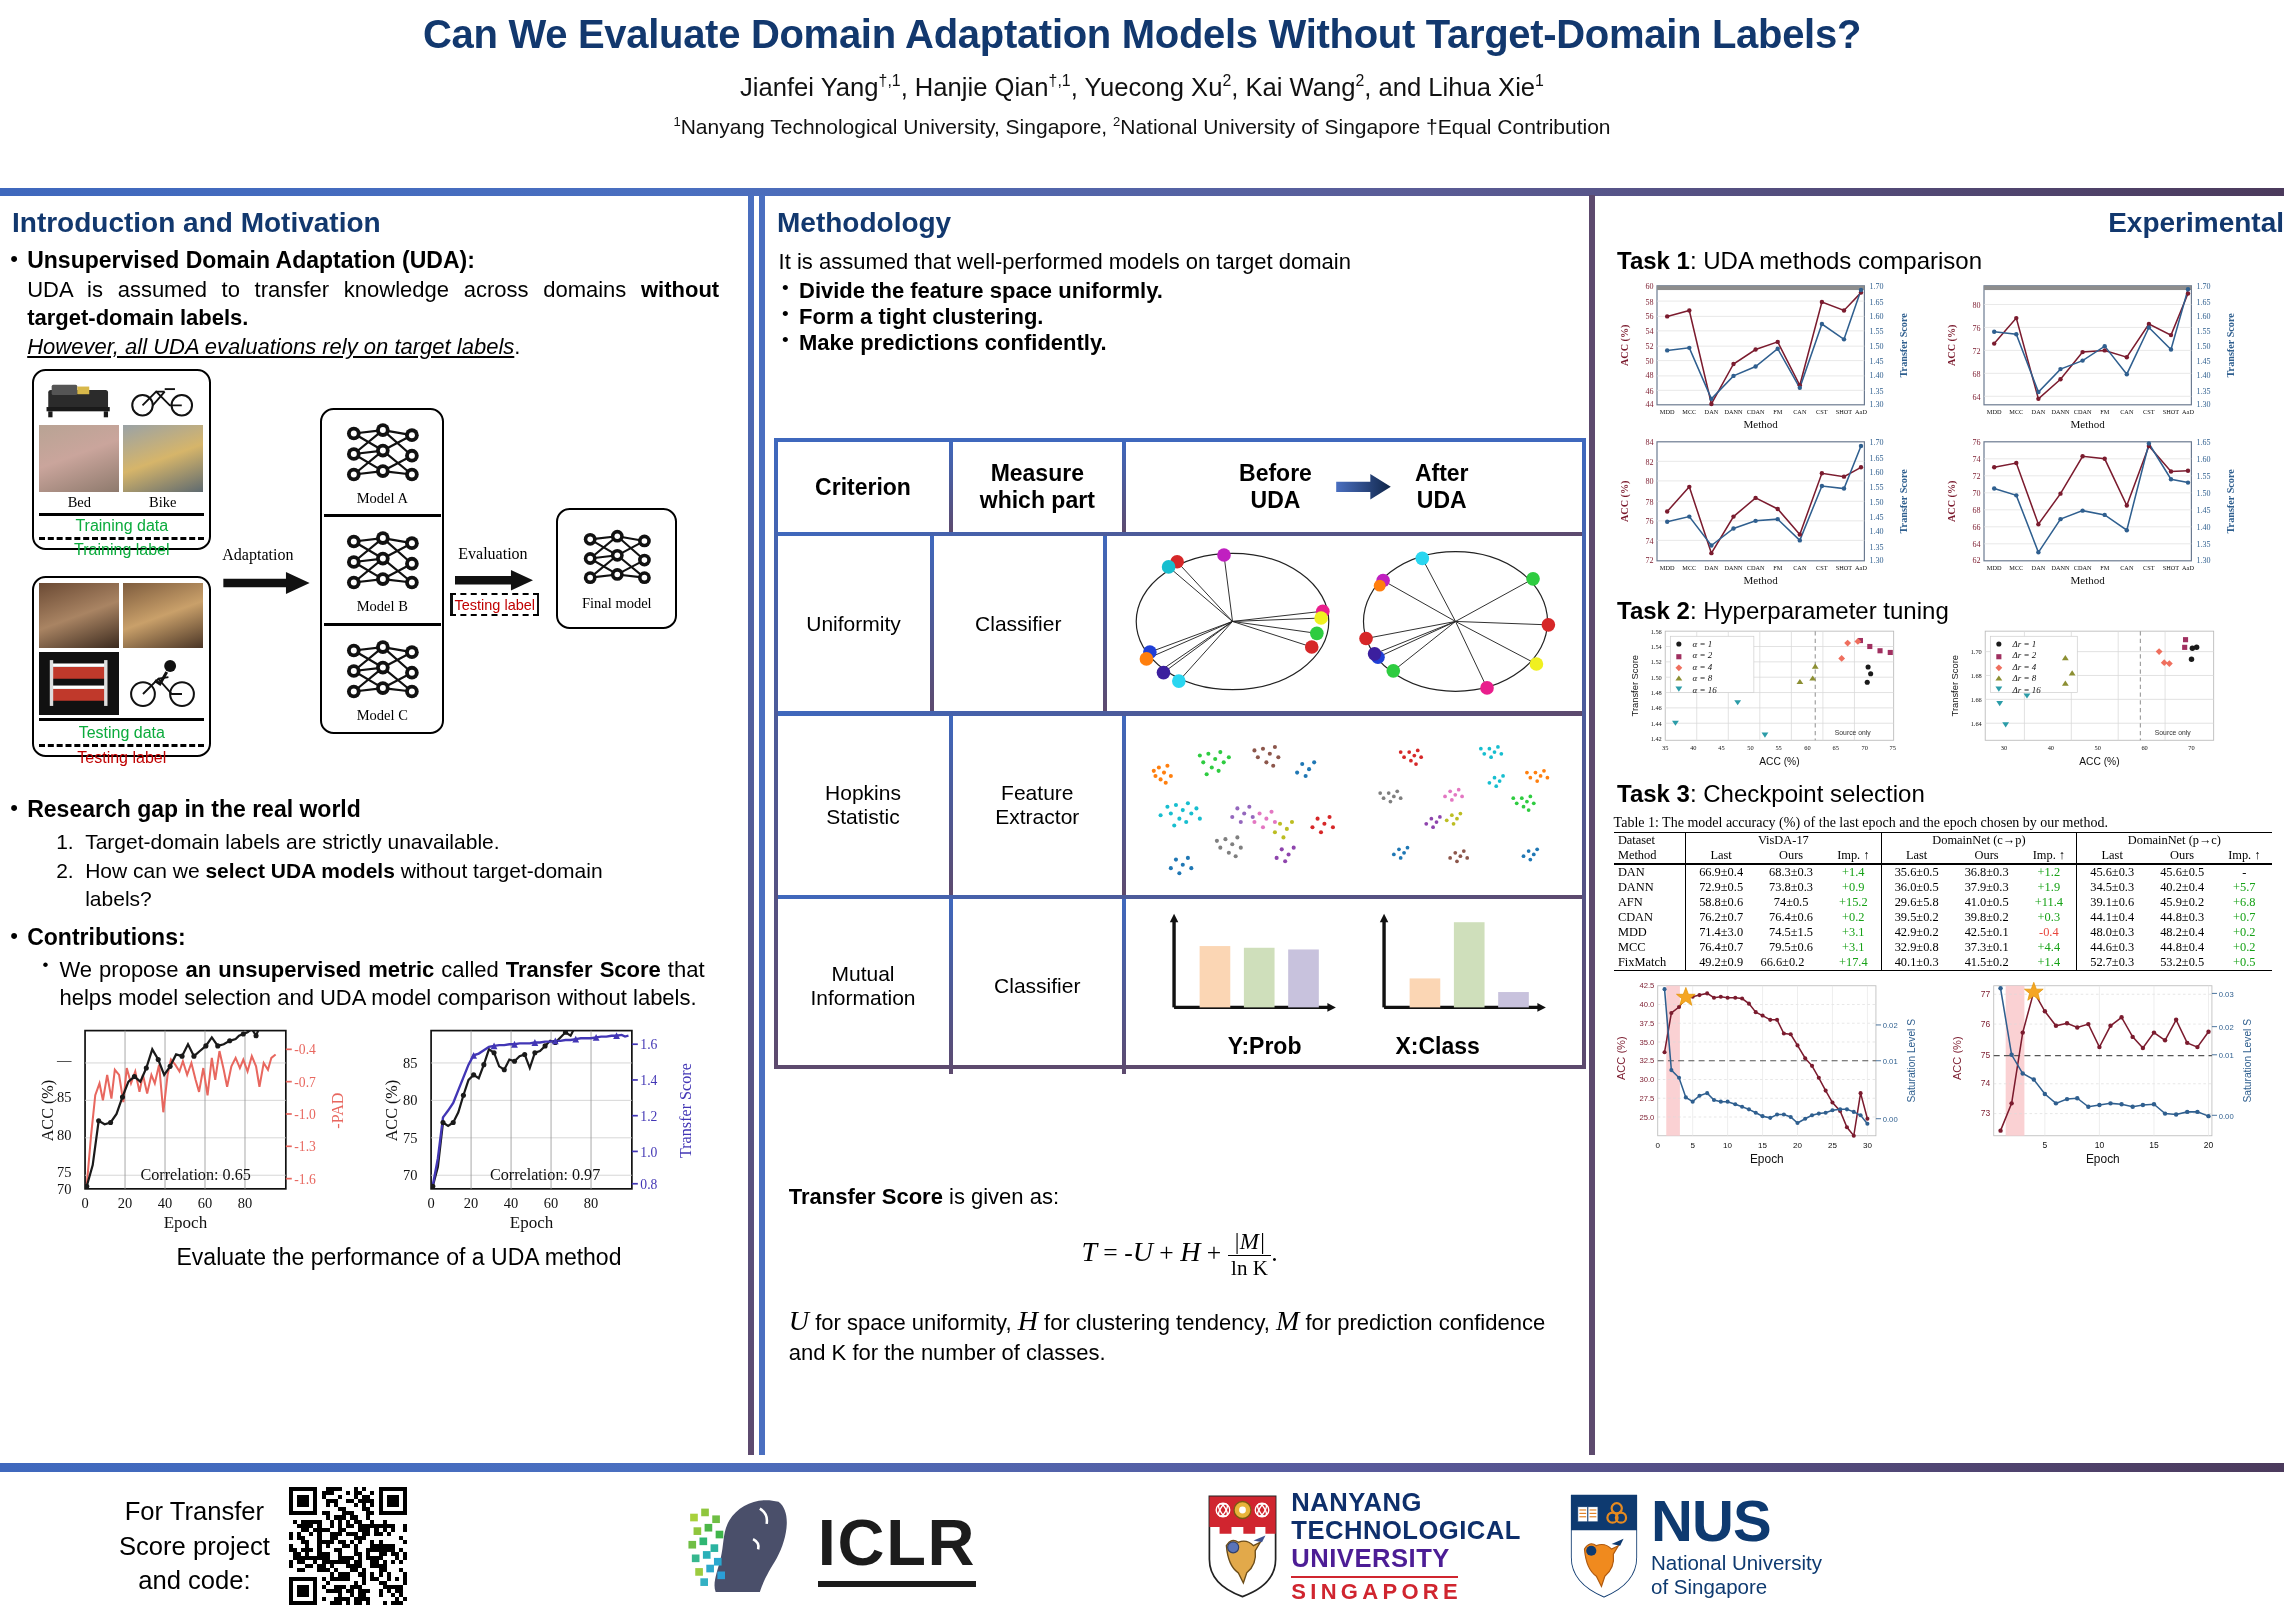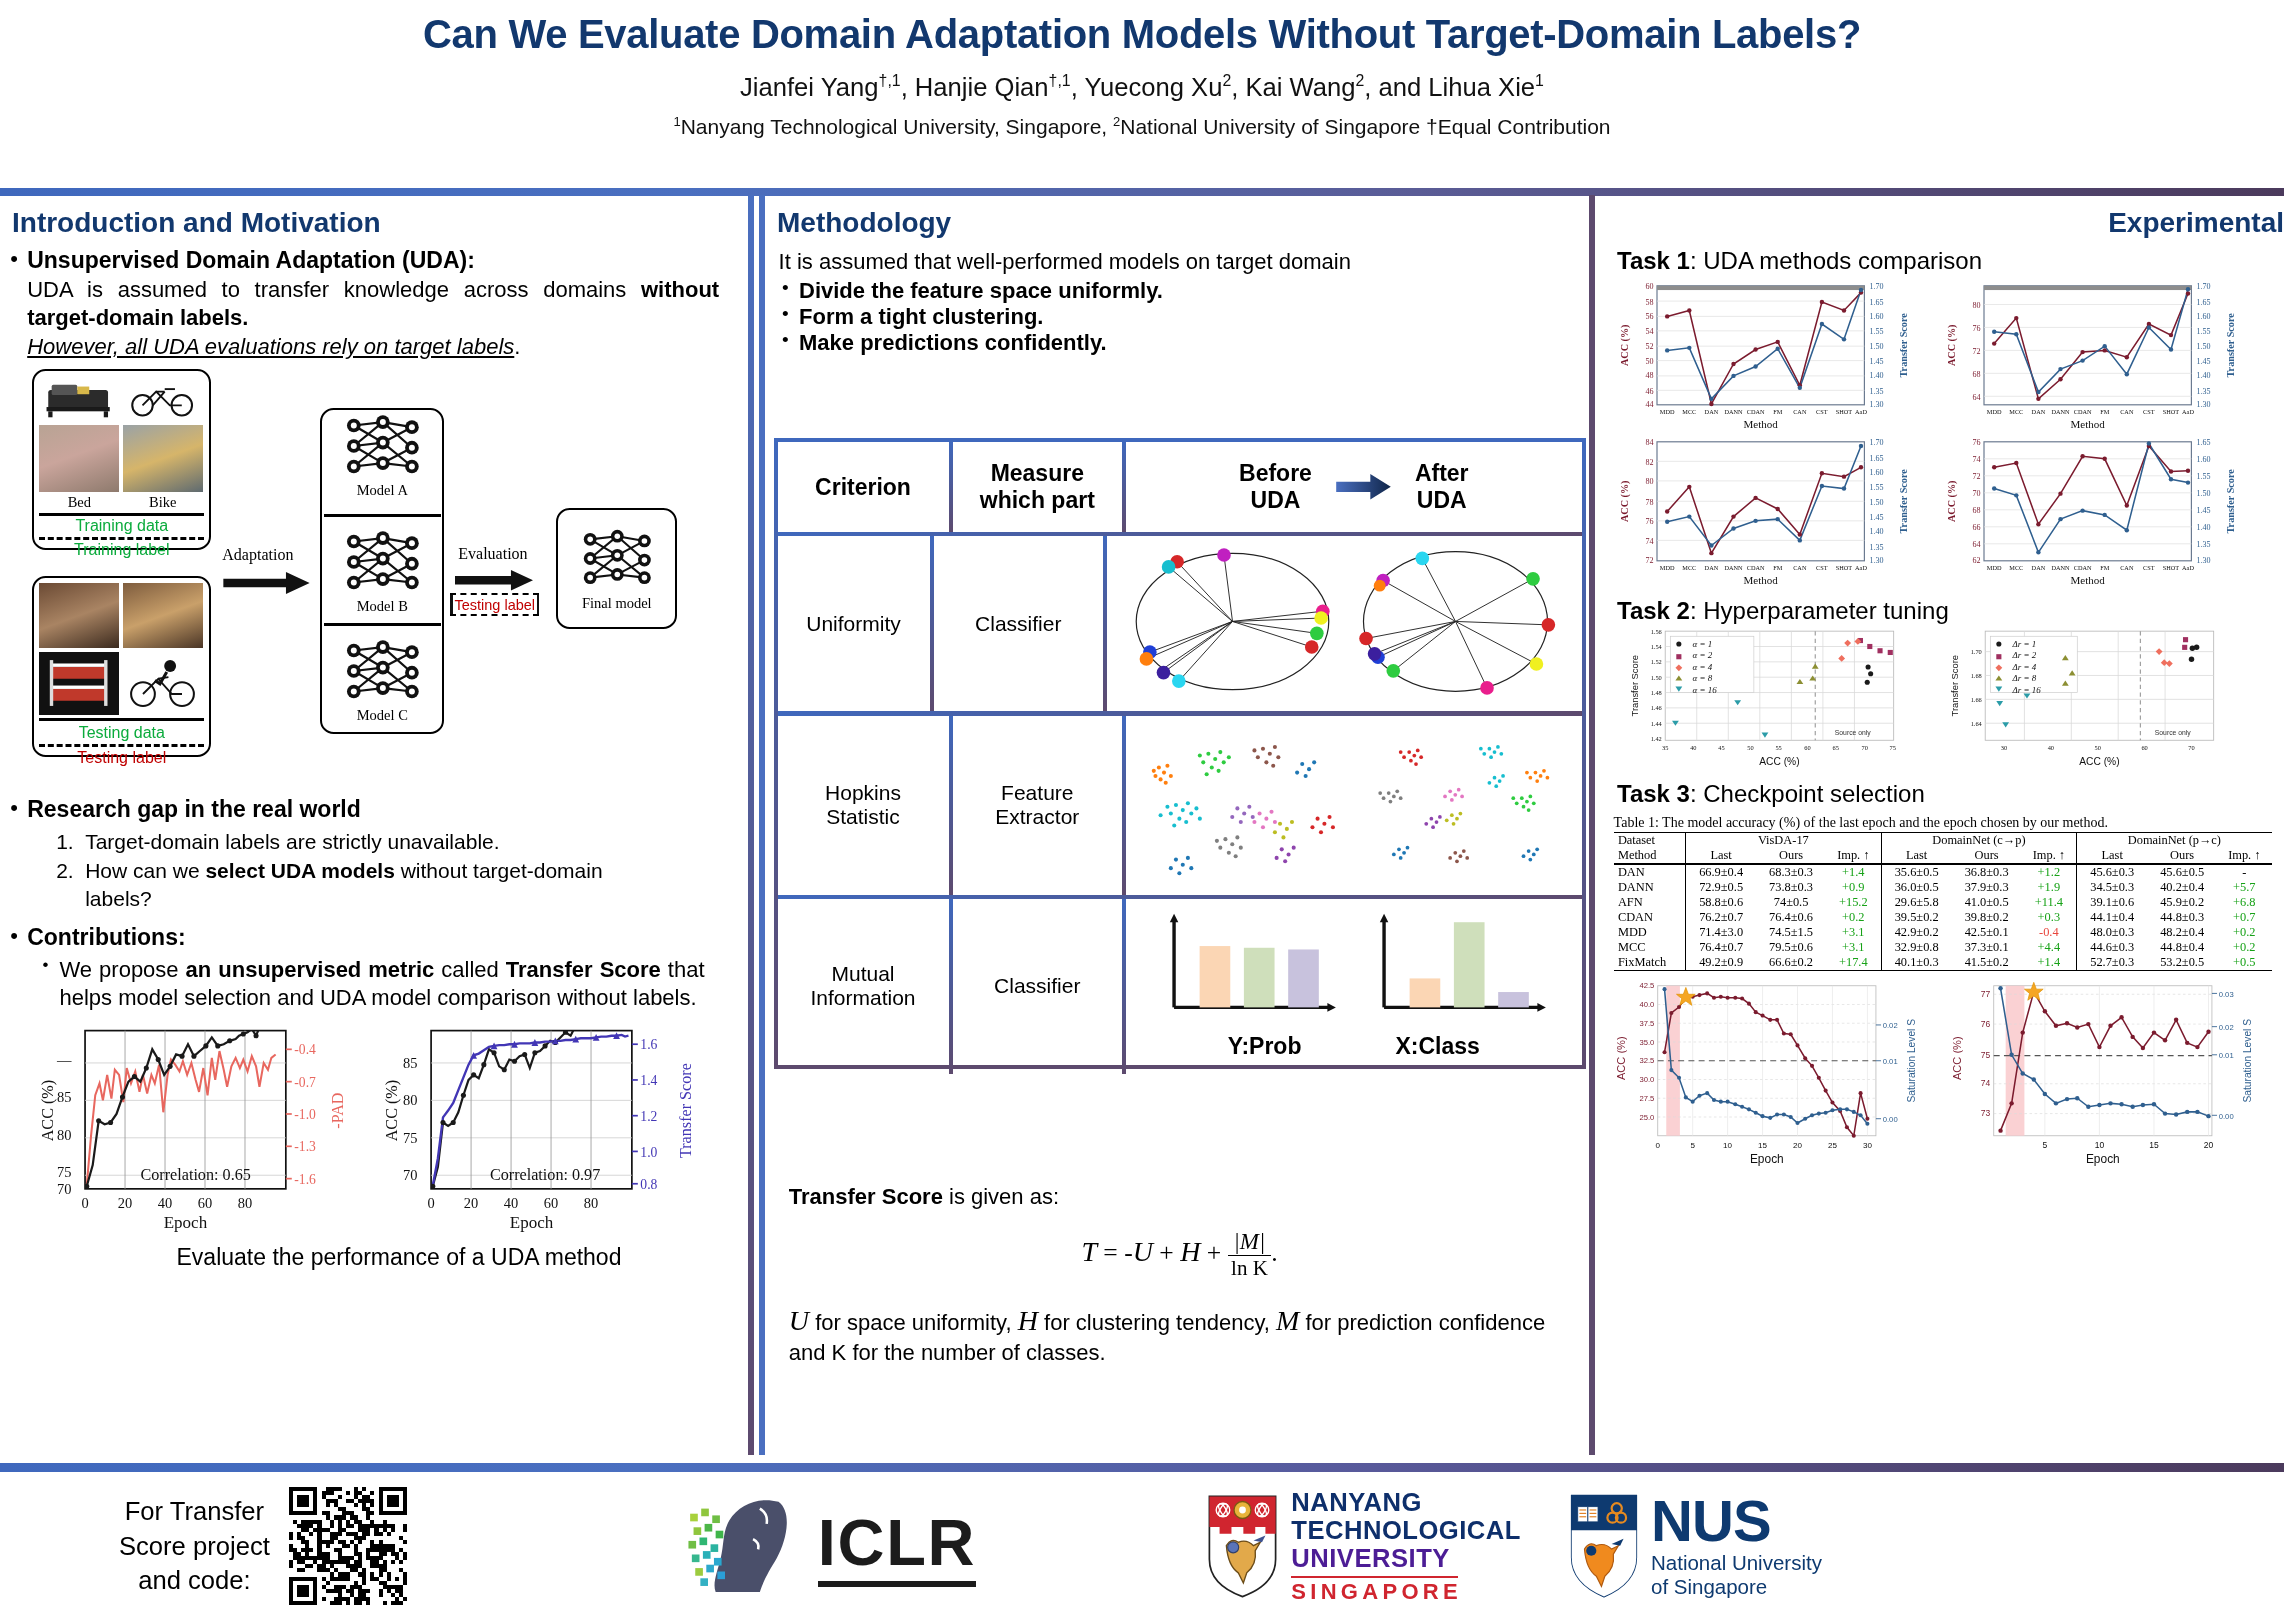--- a/index.html
+++ b/index.html
@@ -204,21 +204,21 @@
         <div class="dashline" style="margin:2.6px 5.1px 0 5.1px;"></div>
         <div class="cap-red" style="margin-top:1.7px;">Testing label</div>
       </div>
 
       <div class="arrowlbl" style="left:207px; top:181px;">Adaptation</div>
       <svg style="position:absolute;left:208px;top:207px;" width="87" height="22" viewBox="0 0 102 26">
           <path d="M0 8 H74 V0 L102 13 L74 26 V18 H0 Z" fill="#111"></path>
         </svg>
 
       <div class="card" style="left:305px; top:43px; width:124px; height:326px;">
-        <div style="height:104px;display:flex;flex-direction:column;align-items:center;">
+        <div style="height:104px;display:flex;flex-direction:column;align-items:center;justify-content:center;">
           <svg width="94" height="72" viewBox="0 0 110 84">
             <g stroke="#111" stroke-width="2.6" fill="none">
               <path d="M22 18 L56 38 M22 18 L56 14 M22 42 L56 14 M22 42 L56 38 M22 42 L56 62 M22 66 L56 38 M22 66 L56 62
                        M56 14 L90 20 M56 14 L90 44 M56 38 L90 20 M56 38 L90 66 M56 62 L90 44 M56 62 L90 66"></path>
             </g>
             <g fill="#111">
               <circle cx="22" cy="18" r="8"></circle>
                 <circle cx="22" cy="42" r="8"></circle>
                 <circle cx="22" cy="66" r="8"></circle>
               <circle cx="56" cy="14" r="8"></circle>
@@ -1507,21 +1507,21 @@
               <td class="vsep" style="text-align: center;">32.9±0.8</td>
               <td style="text-align: center;">37.3±0.1</td>
               <td class="grn" style="text-align: center;">+4.4</td>
               <td class="vsep" style="text-align: center;">44.6±0.3</td>
               <td style="text-align: center;">44.8±0.4</td>
               <td class="grn" style="text-align: center;">+0.2</td>
             </tr>
             <tr class="tb-bot">
               <td style="text-align: left;">FixMatch</td>
               <td class="vsep" style="text-align: center;">49.2±0.9</td>
-              <td style="text-align: center;">66.6±0.2</td>
+              <td style="">66.6±0.2</td>
               <td class="grn" style="text-align: center;">+17.4</td>
               <td class="vsep" style="text-align: center;">40.1±0.3</td>
               <td style="text-align: center;">41.5±0.2</td>
               <td class="grn" style="text-align: center;">+1.4</td>
               <td class="vsep" style="text-align: center;">52.7±0.3</td>
               <td style="text-align: center;">53.2±0.5</td>
               <td class="grn" style="text-align: center;">+0.5</td>
             </tr>
           </tbody>
       </table>

